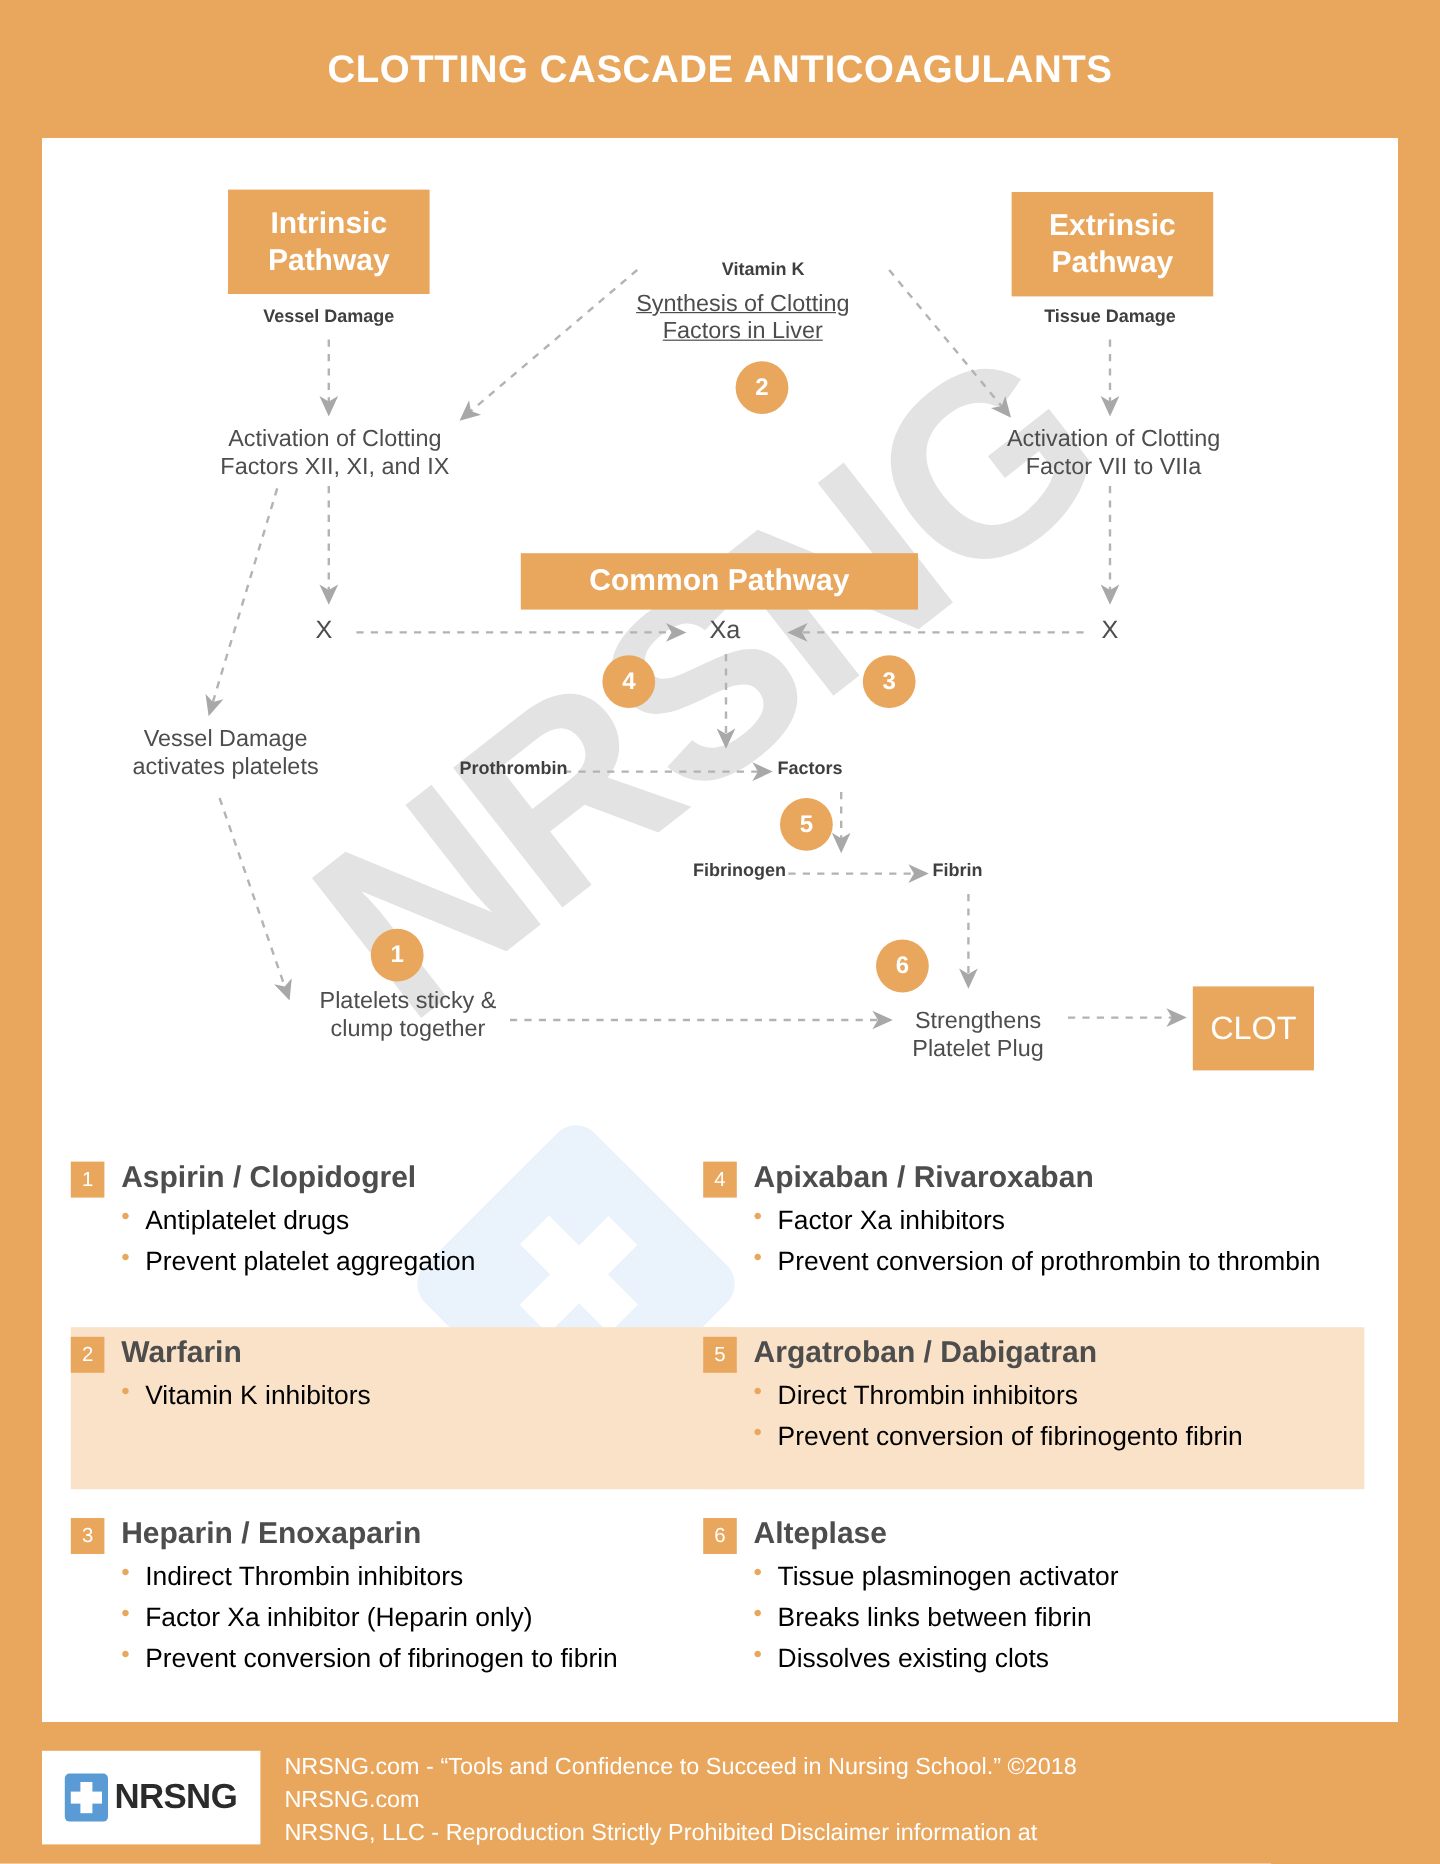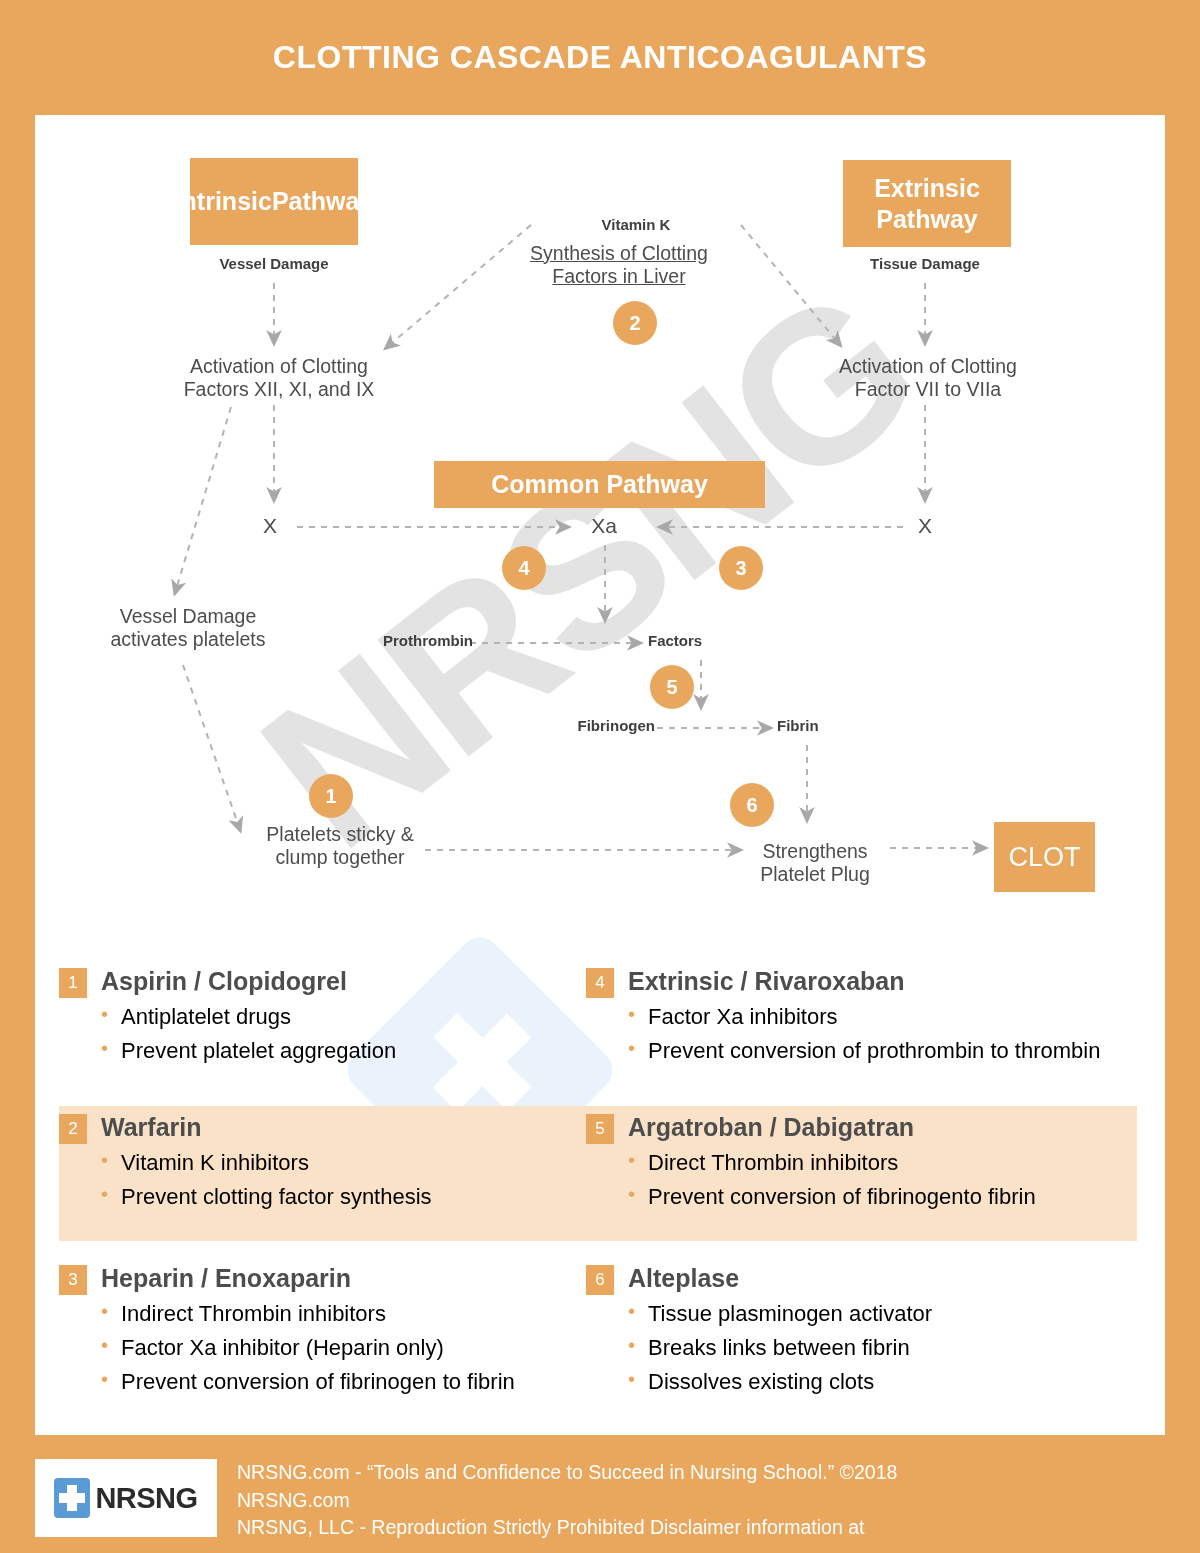--- a/index.html
+++ b/index.html
@@ -177,21 +177,21 @@
         <line x1="148" y1="550" x2="205" y2="715"></line>
 
         <line x1="390" y1="735" x2="705" y2="735"></line>
 
         <line x1="772" y1="630" x2="772" y2="705"></line>
 
         <line x1="855" y1="733" x2="950" y2="733"></line>
       </g>
     </svg>
 
-    <div class="pbox" style="left:155px; top:43px; width:168px; height:87px; flex-direction:row;">
+    <div class="pbox" style="left:155px; top:43px; width:168px; height:87px; flex-direction:column;">
       <span>Intrinsic</span>
       <span>Pathway</span>
     </div>
 
     <div class="pbox" style="left:808px; top:45px; width:168px; height:87px; flex-direction:column;">
       <span>Extrinsic</span>
       <span>Pathway</span>
     </div>
 
     <div class="pbox" style="left:399px; top:346px; width:331px; height:47px;">Common Pathway</div>
@@ -271,21 +271,20 @@
         </ul>
       </div>
 
       <div class="leg-item hl" style="height:135px;">
         <div class="leg-head">
           <div class="leg-num">2</div>
           <div class="leg-title">Warfarin</div>
         </div>
         <ul class="leg-bullets">
           <li>Vitamin K inhibitors</li>
-          <li>Prevent clotting factor synthesis</li>
         </ul>
       </div>
 
       <div class="leg-item" style="margin-top:16px;">
         <div class="leg-head">
           <div class="leg-num">3</div>
           <div class="leg-title">Heparin / Enoxaparin</div>
         </div>
         <ul class="leg-bullets" style="max-width:420px;">
           <li>Indirect Thrombin inhibitors</li>
@@ -293,21 +292,21 @@
           <li>Prevent conversion of fibrinogen to fibrin</li>
         </ul>
       </div>
     </div>
 
     <div class="leg-col right">
 
       <div class="leg-item" style="height:146px;">
         <div class="leg-head">
           <div class="leg-num">4</div>
-          <div class="leg-title">Extrinsic / Rivaroxaban</div>
+          <div class="leg-title">Apixaban / Rivaroxaban</div>
         </div>
         <ul class="leg-bullets" style="max-width:480px;">
           <li>Factor Xa inhibitors</li>
           <li>Prevent conversion of prothrombin to thrombin</li>
         </ul>
       </div>
 
       <div class="leg-item hl" style="height:135px;">
         <div class="leg-head">
           <div class="leg-num">5</div>

